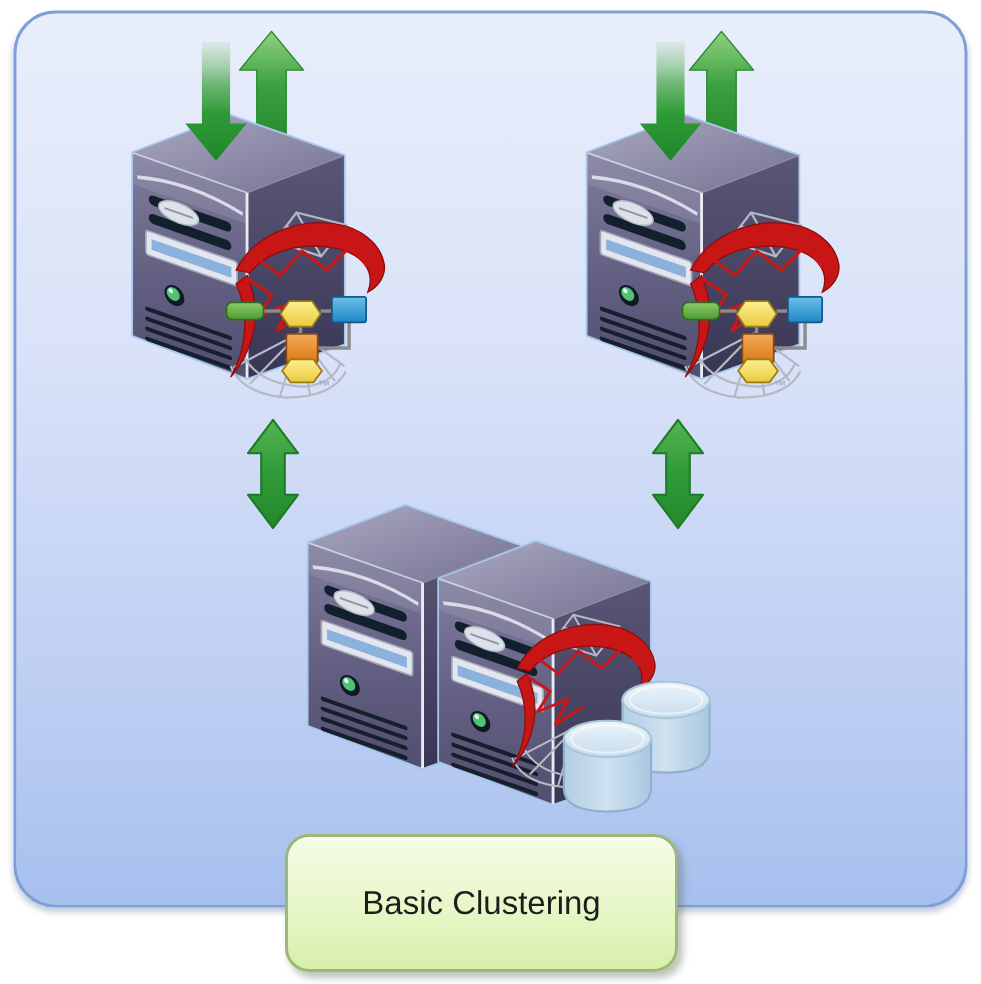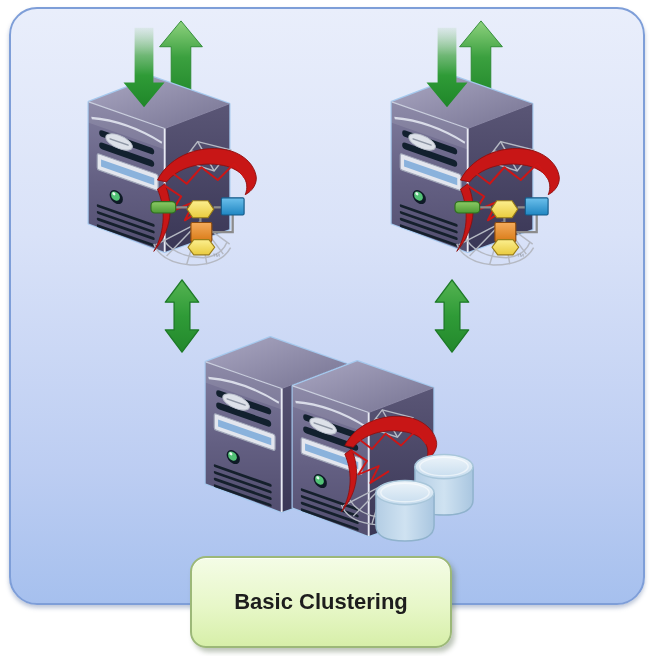--- a/index.html
+++ b/index.html
@@ -14,21 +14,21 @@
     box-shadow:0 3px 4px rgba(110,130,170,0.45);
   }
   .art{position:absolute;left:0;top:0;width:654px;height:656px;}
   .caption-box{
     position:absolute;left:190px;top:556px;width:262px;height:92px;
     box-sizing:border-box;
     border:2px solid #9cb878;border-radius:16px;
     background:linear-gradient(180deg,#f4fce6 0%,#e7f7c8 55%,#d7efa9 100%);
     box-shadow:3px 4px 5px rgba(90,110,80,0.40), inset 0 1px 0 rgba(255,255,255,0.8);
     display:flex;flex-direction:column;align-items:center;justify-content:center;
-    color:#1d1d1d;font-weight:bold;font-size:22px;line-height:28px;
+    color:#1d1d1d;font-weight:normal;font-size:22px;line-height:28px;
     text-align:center;letter-spacing:0;
   }
 </style>
 </head>
 <body>
 
 <div class="stage">
 
   <div class="panel"></div>
 

